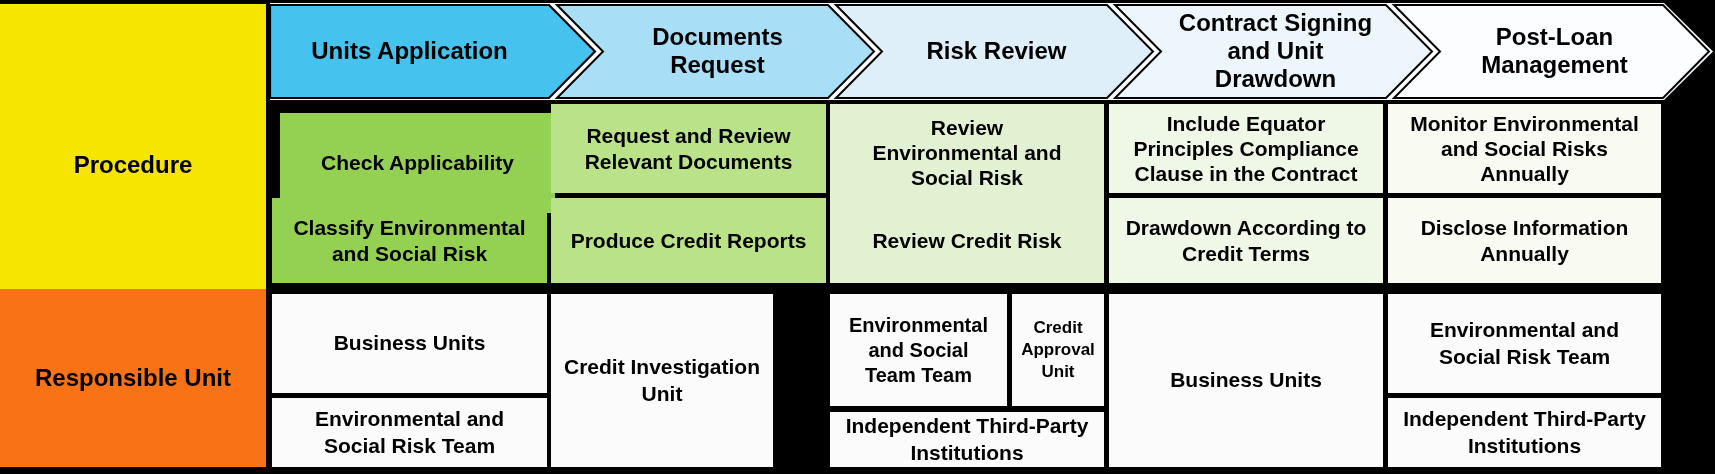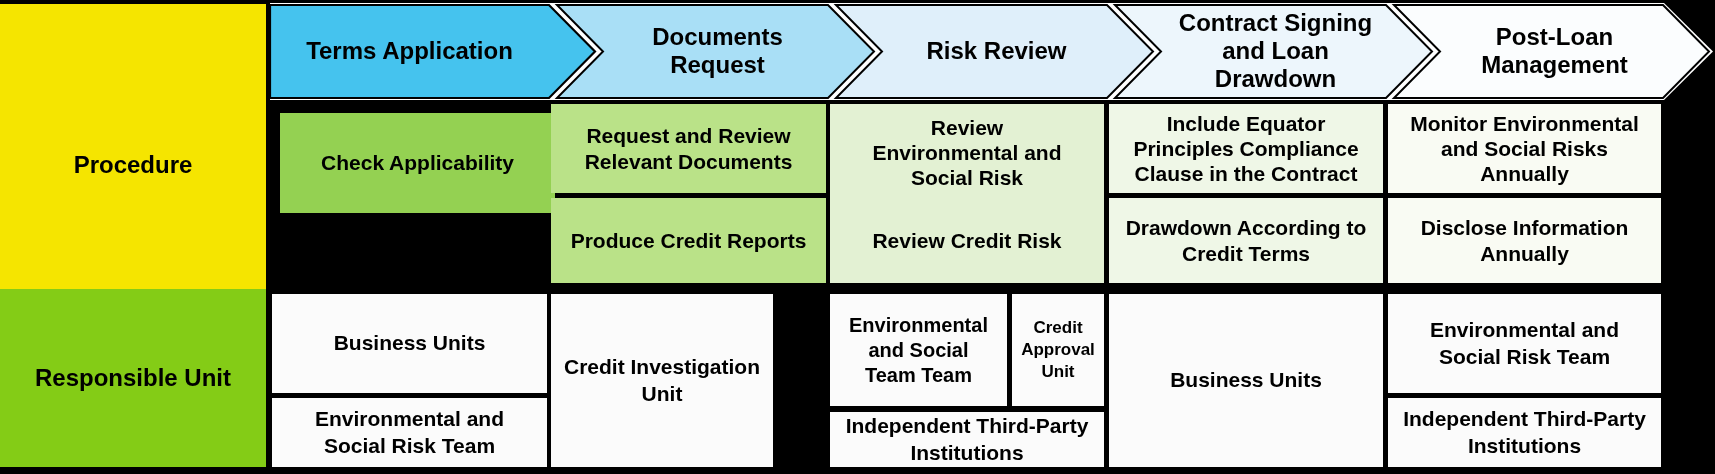--- a/index.html
+++ b/index.html
@@ -14,21 +14,21 @@
   }
   .cell{
     position:absolute;
     display:flex;align-items:center;justify-content:center;
     text-align:center;
     white-space:pre-line;
     padding:0 2px;
     box-sizing:border-box;
   }
   .yellow-top{background:#F5E500;}
-  .yellow-bottom{background:#84cc16;}
+  .yellow-bottom{background:#f97316;}
   .header-label{font-size:24px;}
   .phase-label{font-size:24px;line-height:1.16;background:transparent;}
   .proc{font-size:21px;line-height:1.2;}
   .resp{background:#FBFBFB;font-size:21px;line-height:1.25;}
   .small{font-size:17px;line-height:1.3;}
   .bg-c0{background:#94D152;}
   .bg-c1{background:#BAE288;}
   .bg-c2{background:#E3F1D3;}
   .bg-c3{background:#EFF7E7;}
   .bg-c4{background:#F9FBF3;}
@@ -44,43 +44,45 @@
 
   <svg id="arrow-band" width="1447" height="103" viewBox="0 0 1447 103">
     <polygon points="2,3 1396,3 1445,51.5 1396,100 2,100" fill="#FFFFFF"></polygon>
     <polygon points="2,5 281,5 327,51.5 281,98 2,98" fill="#45C3EE" stroke="#000000" stroke-width="2.2"></polygon>
     <polygon points="289,5 560,5 606,51.5 560,98 289,98 335,51.5" fill="#A9DFF6" stroke="#000000" stroke-width="2"></polygon>
     <polygon points="568,5 839,5 885,51.5 839,98 568,98 614,51.5" fill="#DFEFFA" stroke="#000000" stroke-width="2"></polygon>
     <polygon points="847,5 1118,5 1164,51.5 1118,98 847,98 893,51.5" fill="#EDF6FC" stroke="#000000" stroke-width="2"></polygon>
     <polygon points="1126,5 1395,5 1441,51.5 1395,98 1126,98 1172,51.5" fill="#FBFDFE" stroke="#000000" stroke-width="2"></polygon>
   </svg>
 
-  <div class="cell phase-label" style="left:270px;top:2px;width:279px;height:98px;">Terms Application</div>
+  <div class="cell phase-label" style="left:270px;top:2px;width:279px;height:98px;">Units Application</div>
   <div class="cell phase-label" style="left:579px;top:2px;width:277px;height:98px;">Documents
 Request</div>
   <div class="cell phase-label" style="left:858px;top:2px;width:277px;height:98px;">Risk Review</div>
   <div class="cell phase-label" style="left:1137px;top:2px;width:277px;height:98px;">Contract Signing
-and Loan
+and Unit
 Drawdown</div>
   <div class="cell phase-label" style="left:1416px;top:2px;width:277px;height:98px;">Post-Loan
 Management</div>
 
   <div class="cell proc bg-c0" style="left:280px;top:104px;width:275px;height:100px;margin-top:9px;">Check Applicability</div>
   <div class="cell proc bg-c1" style="left:551px;top:104px;width:275px;height:89px;">Request and Review
 Relevant Documents</div>
   <div class="cell proc bg-c2" style="left:830px;top:104px;width:274px;height:97px;">Review
 Environmental and
 Social Risk</div>
   <div class="cell proc bg-c3" style="left:1109px;top:104px;width:274px;height:89px;">Include Equator
 Principles Compliance
 Clause in the Contract</div>
   <div class="cell proc bg-c4" style="left:1388px;top:104px;width:273px;height:89px;">Monitor Environmental
 and Social Risks
 Annually</div>
 
+  <div class="cell proc bg-c0" style="left:272px;top:198px;width:275px;height:85px;">Classify Environmental
+and Social Risk</div>
   <div class="cell proc bg-c1" style="left:551px;top:198px;width:275px;height:85px;">Produce Credit Reports</div>
   <div class="cell proc bg-c2" style="left:830px;top:198px;width:274px;height:85px;">Review Credit Risk</div>
   <div class="cell proc bg-c3" style="left:1109px;top:198px;width:274px;height:85px;">Drawdown According to
 Credit Terms</div>
   <div class="cell proc bg-c4" style="left:1388px;top:198px;width:273px;height:85px;">Disclose Information
 Annually</div>
 
   <div class="cell resp" style="left:272px;top:294px;width:275px;height:99px;">Business Units</div>
   <div class="cell resp" style="left:272px;top:398px;width:275px;height:69px;">Environmental and
 Social Risk Team</div>

